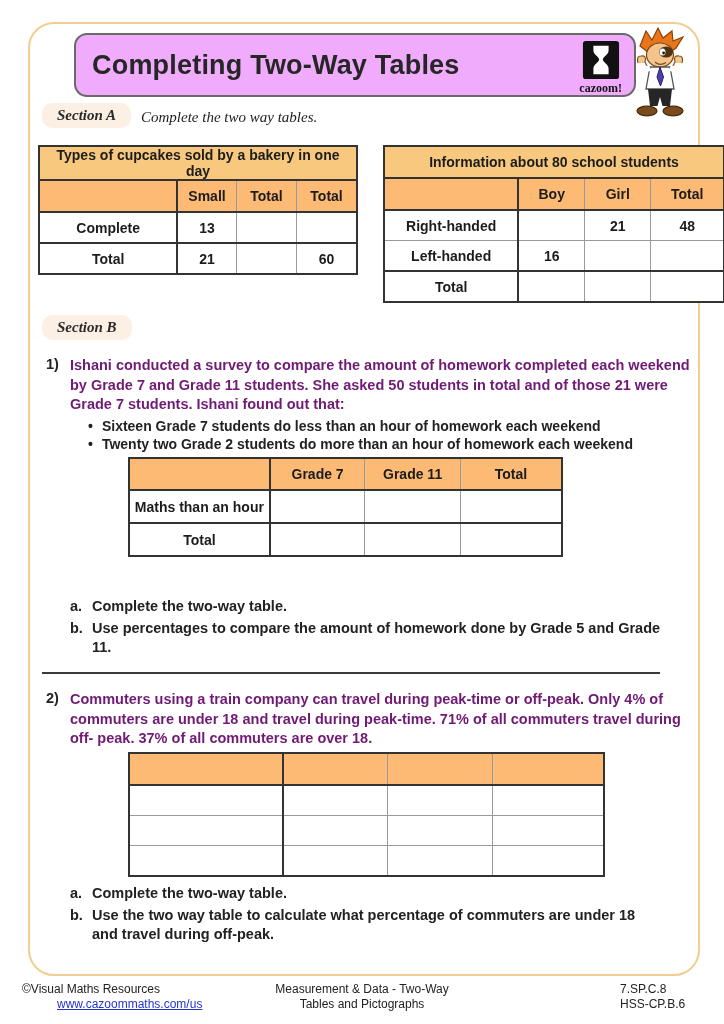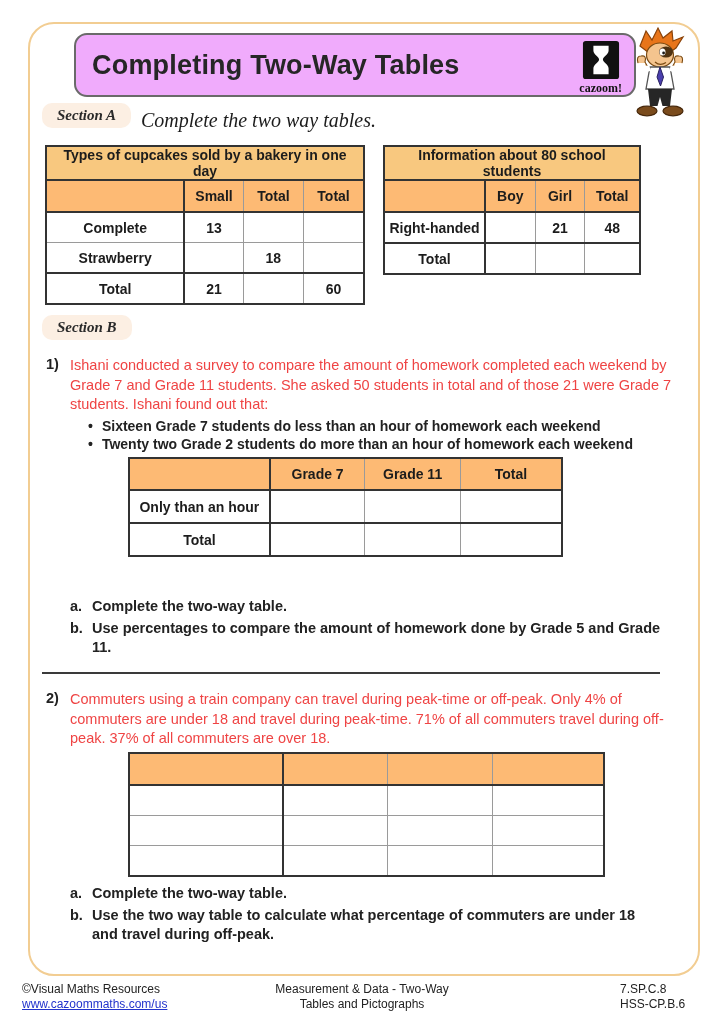--- a/index.html
+++ b/index.html
@@ -16,56 +16,56 @@
   .worksheet-title{font-size:27px;font-weight:700;color:#262626;padding-left:16px;letter-spacing:.2px;}
   .logo{display:flex;flex-direction:column;align-items:center;margin-right:12px;margin-top:6px;}
   .logo-text{font-family:"Liberation Serif",serif;font-weight:700;font-size:12px;color:#111;margin-top:-3px;}
   .character{position:absolute;left:612px;top:26px;width:90px;height:96px;}
 
   
   .seclabel{position:absolute;background:#FCEFE3;border-radius:10px;padding:4px 15px;
             font-family:"Liberation Serif",serif;font-style:italic;font-weight:700;
             font-size:15px;color:#2a2a2a;}
   .instruction{position:absolute;left:141px;top:109px;font-family:"Liberation Serif",serif;
-               font-style:italic;font-size:20px;color:#1c1c1c;}
+               font-style:italic;font-size:15px;color:#1c1c1c;}
 
   
   table.tw{border-collapse:collapse;table-layout:fixed;width:100%;
            font-size:14px;font-weight:700;color:#1c1c1c;background:#fff;
            border:2px solid #333;}
   .tw td{border:1px solid #9a9a9a;height:29px;text-align:center;vertical-align:middle;padding:0 4px;}
   .tw tr.ttl td{background:#F8C87F;border-bottom:2px solid #333;height:30px;font-size:14px;}
   .tw tr.hd td{background:#fdba74;border-bottom:2px solid #333;height:30px;}
   .tw td.c0{border-right:2px solid #333;}
   .tw tr.totrow td{border-top:2px solid #333;}
-  .tblA1{position:absolute;left:45px;top:145px;width:320px;border-radius:29px;}
-  .tblA2{position:absolute;left:383px;top:145px;width:258px;}
+  .tblA1{position:absolute;left:38px;top:145px;width:320px;border-radius:29px;}
+  .tblA2{position:absolute;left:383px;top:145px;width:342px;}
   .tblQ1{position:absolute;left:128px;top:457px;width:435px;}
   .tblQ2{position:absolute;left:128px;top:752px;width:477px;}
   .tblQ1 .tw td{height:31px;}
   .tblQ2 .tw td{height:29px;}
 
   
   .qnum{position:absolute;font-size:14.5px;font-weight:700;}
-  .qtext{position:absolute;left:70px;width:620px;font-size:14.5px;font-weight:400;
-         line-height:19.5px;color:#ef4444;}
+  .qtext{position:absolute;left:70px;width:620px;font-size:14.5px;font-weight:700;
+         line-height:19.5px;color:#701a75;}
   .bullets{position:absolute;left:88px;width:580px;font-size:14px;font-weight:700;line-height:17.5px;}
   .bullets .bli{display:flex;}
   .bullets .bli::before{content:"•";margin-right:9px;}
   .part{position:absolute;left:70px;width:600px;display:flex;font-size:14.5px;font-weight:700;line-height:19px;}
   .part .ltr{width:22px;flex:0 0 22px;}
   .divider{position:absolute;left:42px;top:672px;width:618px;border-top:2.5px solid #3a3a3a;}
 
   
   .footer{position:absolute;left:0;top:982px;width:724px;font-size:12px;
           font-weight:400;color:#222;line-height:15px;}
   .f-left{position:absolute;left:22px;top:0;}
   .f-center{position:absolute;left:212px;width:300px;text-align:center;top:0;}
   .f-right{position:absolute;left:620px;top:0;}
-  .f-link{color:#2233CC;text-decoration:underline;cursor:pointer;}
+  .f-link{color:#2233CC;text-decoration:underline;cursor:pointer;margin-left:35px;}
 </style>
 </head>
 <body>
 
 <div class="page">
   <div class="frame"></div>
 
   <div class="titlebox">
     <div class="worksheet-title">Completing Two-Way Tables</div>
     <div class="logo">
@@ -119,26 +119,20 @@
         <td>Small</td>
         <td>Total</td>
         <td>Total</td>
       </tr>
       <tr>
         <td class="c0">Complete</td>
         <td>13</td>
         <td></td>
         <td></td>
       </tr>
-      <tr>
-        <td class="c0">Strawberry</td>
-        <td></td>
-        <td>18</td>
-        <td></td>
-      </tr>
       <tr class="totrow">
         <td class="c0">Total</td>
         <td>21</td>
         <td></td>
         <td>60</td>
       </tr>
     </tbody>
       </table>
   </div>
 
@@ -158,20 +152,26 @@
         <td class="c0"></td>
         <td>Boy</td>
         <td>Girl</td>
         <td>Total</td>
       </tr>
       <tr>
         <td class="c0">Right-handed</td>
         <td></td>
         <td>21</td>
         <td>48</td>
+      </tr>
+      <tr>
+        <td class="c0">Left-handed</td>
+        <td>16</td>
+        <td></td>
+        <td></td>
       </tr>
       <tr class="totrow">
         <td class="c0">Total</td>
         <td></td>
         <td></td>
         <td></td>
       </tr>
     </tbody>
       </table>
   </div>
@@ -194,21 +194,21 @@
           <col style="width:23.5%">
         </colgroup>
       <tbody>
           <tr class="hd">
         <td class="c0"></td>
         <td>Grade 7</td>
         <td>Grade 11</td>
         <td>Total</td>
       </tr>
       <tr>
-        <td class="c0">Only than an hour</td>
+        <td class="c0">Maths than an hour</td>
         <td></td>
         <td></td>
         <td></td>
       </tr>
       <tr class="totrow">
         <td class="c0">Total</td>
         <td></td>
         <td></td>
         <td></td>
       </tr>

